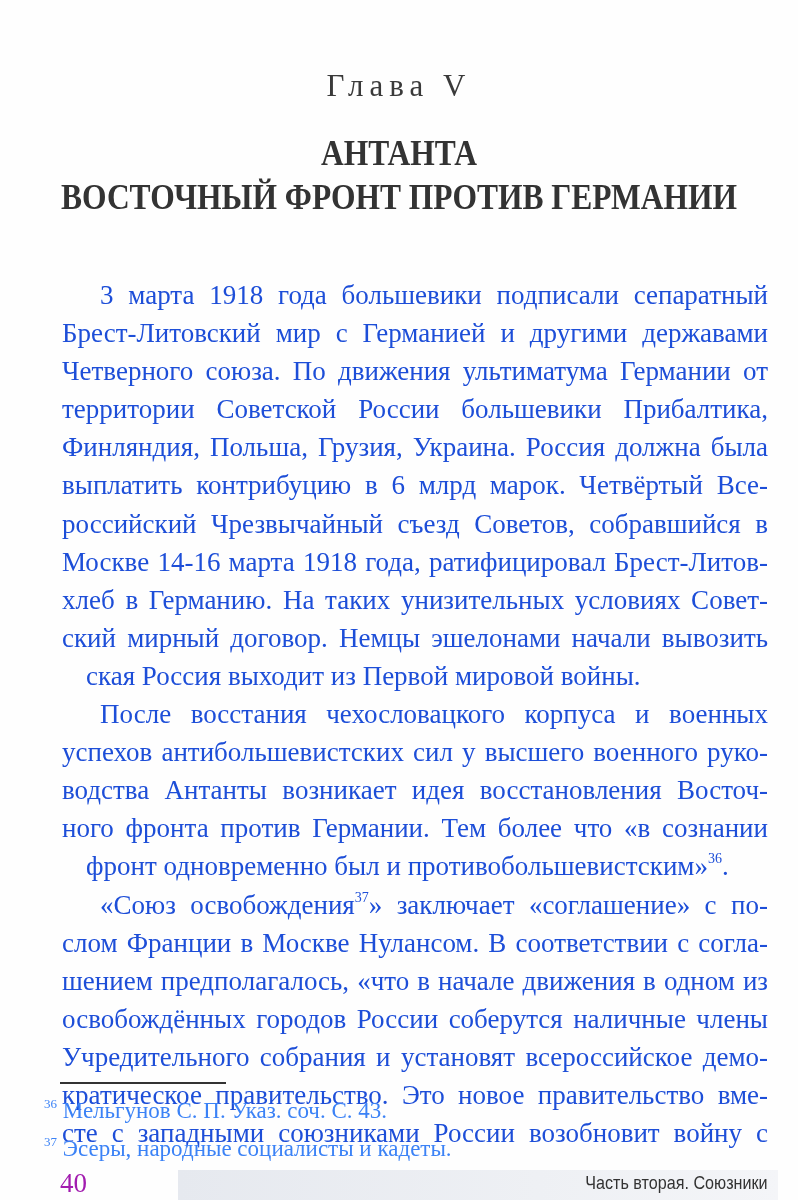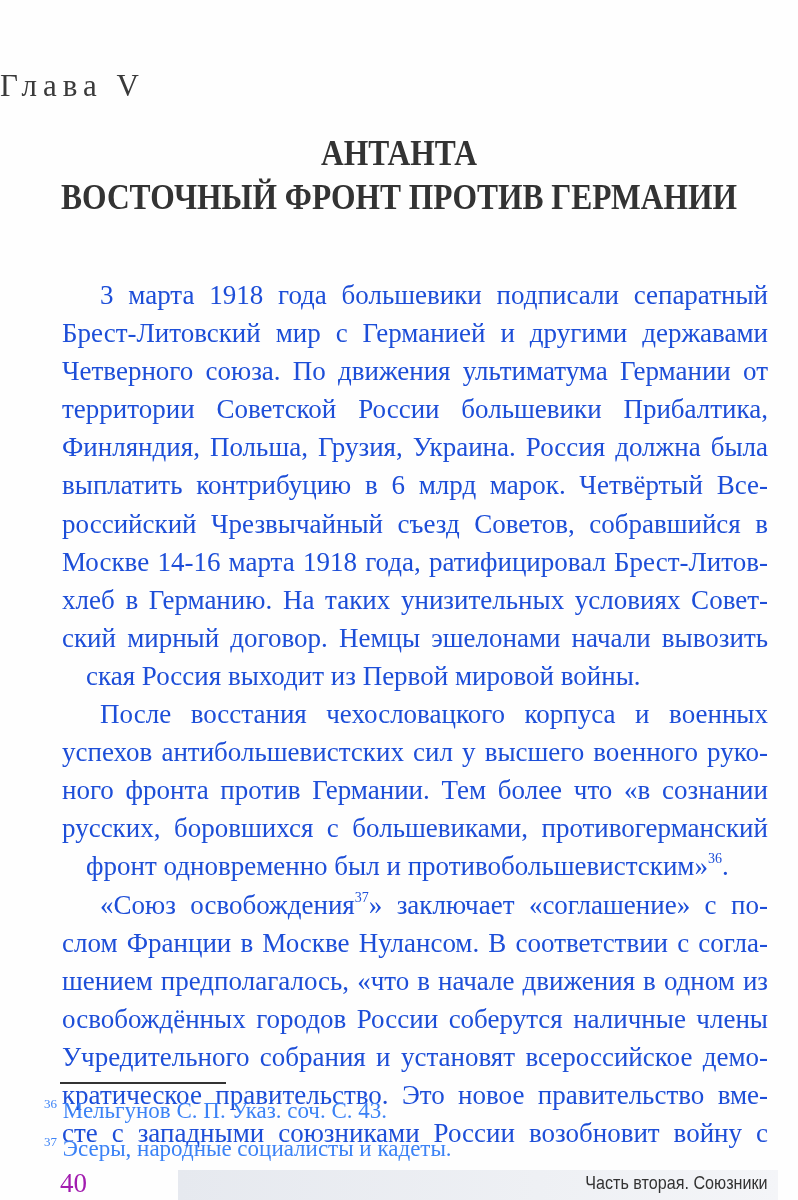--- a/index.html
+++ b/index.html
@@ -3,21 +3,21 @@
 <meta charset="utf-8">
 <style>
   html, body { margin: 0; padding: 0; }
   body {
     width: 798px; height: 1200px; overflow: hidden;
     background: #fefefe; position: relative;
     font-family: "Liberation Serif", "DejaVu Serif", serif;
     color: #2b2b2b;
   }
   .chapter-num {
-    position: absolute; top: 68px; left: 0; width: 798px; 
+    position: absolute; top: 68px; left: 0; width: 798px; text-align: center;
     font-size: 31px; letter-spacing: 6px; color: #3a3a3a;
   }
   .chapter-title {
     position: absolute; top: 132px; left: 0; width: 798px; text-align: center;
     font-weight: bold; font-size: 35px; line-height: 44px; color: #333;
     transform: scaleX(0.9); transform-origin: center;
   }
   .body-text {
     position: absolute; top: 276px; left: 62px; width: 706px;
     font-size: 27px; line-height: 38.1px; color: #1d4ed8;
@@ -70,22 +70,22 @@
   <span class="line">Финляндия, Польша, Грузия, Украина. Россия должна была</span>
   <span class="line">выплатить контрибуцию в 6 млрд марок. Четвёртый Все-</span>
   <span class="line">российский Чрезвычайный съезд Советов, собравшийся в</span>
   <span class="line">Москве 14-16 марта 1918 года, ратифицировал Брест-Литов-</span>
   <span class="line">хлеб в Германию. На таких унизительных условиях Совет-</span>
   <span class="line">ский мирный договор. Немцы эшелонами начали вывозить</span>
   <span class="line last">ская Россия выходит из Первой мировой войны.</span>
 
   <span class="line indent">После восстания чехословацкого корпуса и военных</span>
   <span class="line">успехов антибольшевистских сил у высшего военного руко-</span>
+  <span class="line">водства Антанты возникает идея восстановления Восточ-</span>
   <span class="line">ного фронта против Германии. Тем более что «в сознании</span>
-  <span class="line">русских, боровшихся с большевиками, противогерманский</span>
   <span class="line last"><span>фронт одновременно был и противобольшевистским»</span><sup>36</sup><span>.</span></span>
 
   <span class="line indent"><span>«Союз освобождения</span><sup>37</sup><span>» заключает «соглашение» с по-</span></span>
   <span class="line">слом Франции в Москве Нулансом. В соответствии с согла-</span>
   <span class="line">шением предполагалось, «что в начале движения в одном из</span>
   <span class="line">освобождённых городов России соберутся наличные члены</span>
   <span class="line">Учредительного собрания и установят всероссийское демо-</span>
   <span class="line">кратическое правительство. Это новое правительство вме-</span>
   <span class="line">сте с западными союзниками России возобновит войну с</span>
 </div>

